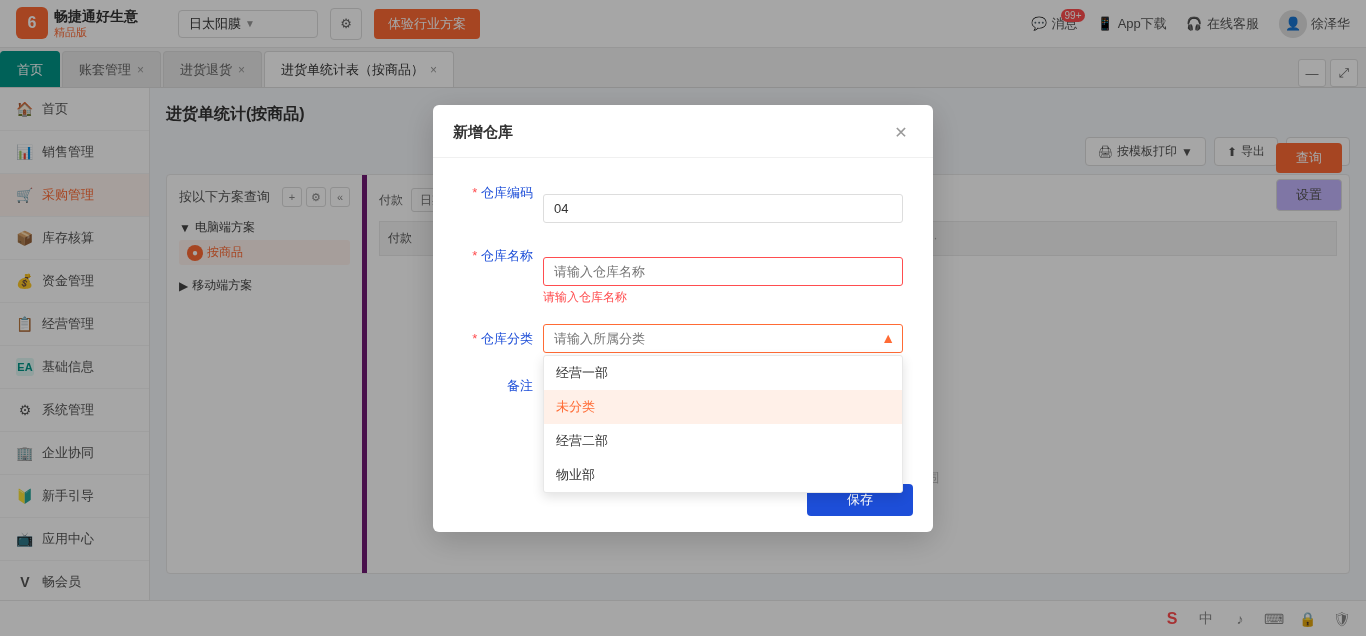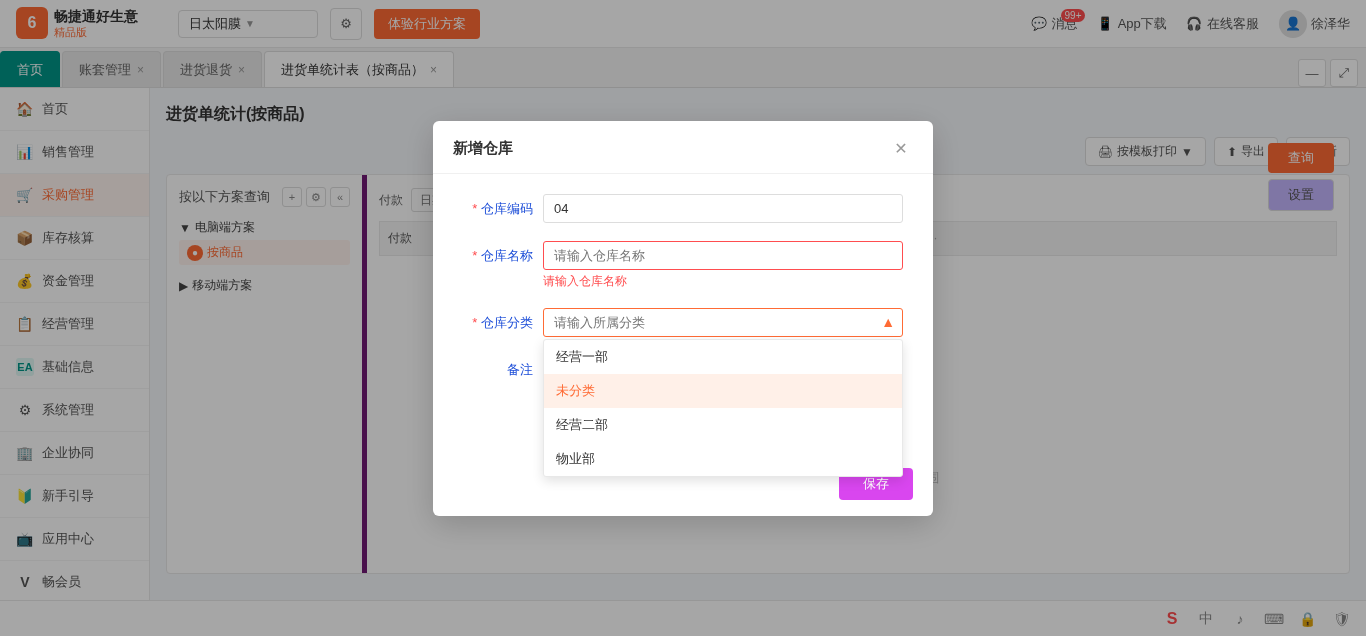--- a/index.html
+++ b/index.html
@@ -356,21 +356,21 @@
       color: #555;
       border: 1px solid #ddd;
       border-radius: 4px;
       padding: 6px 16px;
       cursor: pointer;
       font-size: 13px;
     }
     .right-btns {
       position: absolute;
       top: 55px;
-      right: 32px;
+      right: 24px;
       display: flex;
       flex-direction: column;
       gap: 6px;
     }
 
     
     .overlay {
       position: fixed;
       top: 0; left: 0; right: 0; bottom: 0;
       background: rgba(0,0,0,0.35);
@@ -431,20 +431,21 @@
       position: relative;
     }
     .form-input {
       width: 100%;
       border: 1px solid #ddd;
       border-radius: 3px;
       padding: 6px 10px;
       font-size: 13px;
       outline: none;
       color: #333;
+      margin-top: 16px;
     }
     .form-input.error {
       border-color: #ff4d4f;
     }
     .form-error-msg {
       color: #ff4d4f;
       font-size: 12px;
       margin-top: 3px;
     }
     .form-input-with-icon {
@@ -496,25 +497,25 @@
       height: 60px;
       outline: none;
     }
     .modal-footer {
       display: flex;
       justify-content: flex-end;
       padding: 12px 20px 16px;
       gap: 10px;
     }
     .btn-save {
-      background: #d946ef;
+      background: #1d4ed8;
       color: #fff;
       border: none;
       border-radius: 4px;
-      padding: 7px 24px;
+      padding: 7px 40px;
       font-size: 13px;
       cursor: pointer;
     }
 
     
     .bottom-bar {
       position: fixed;
       bottom: 0;
       left: 0;
       right: 0;

